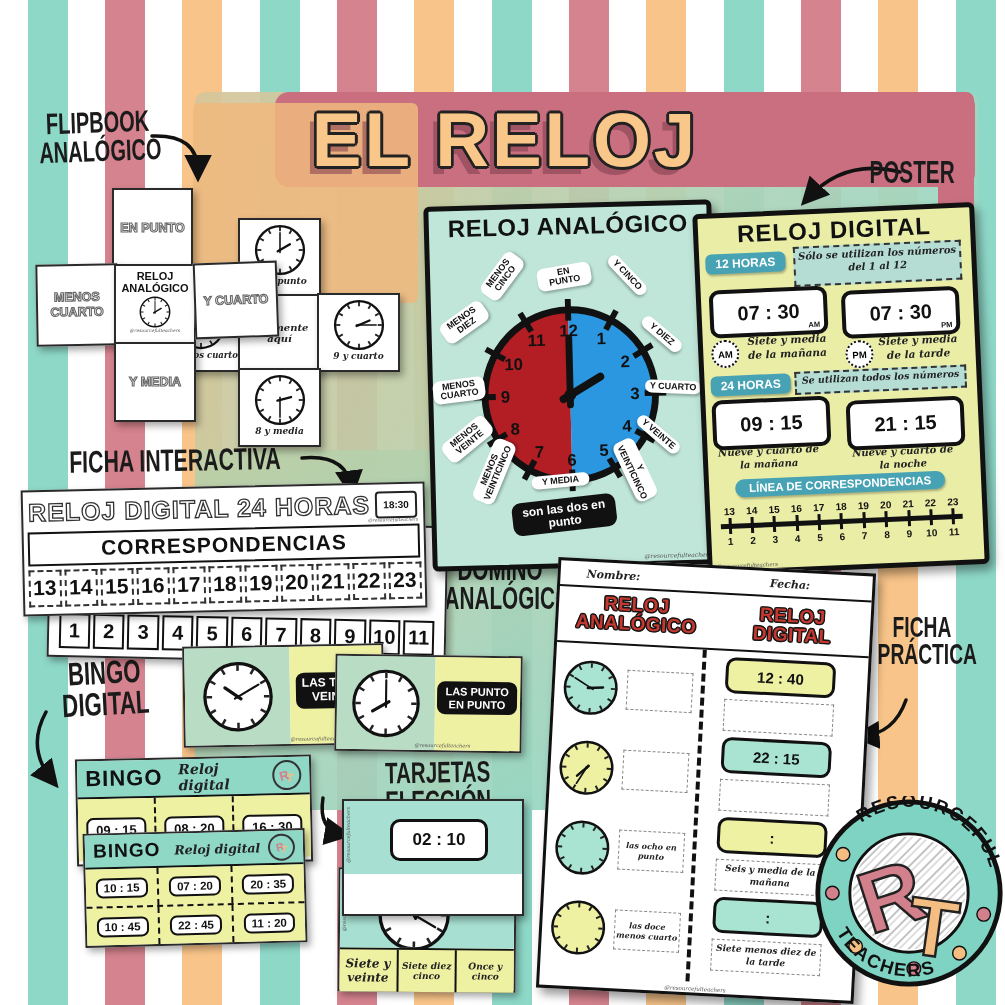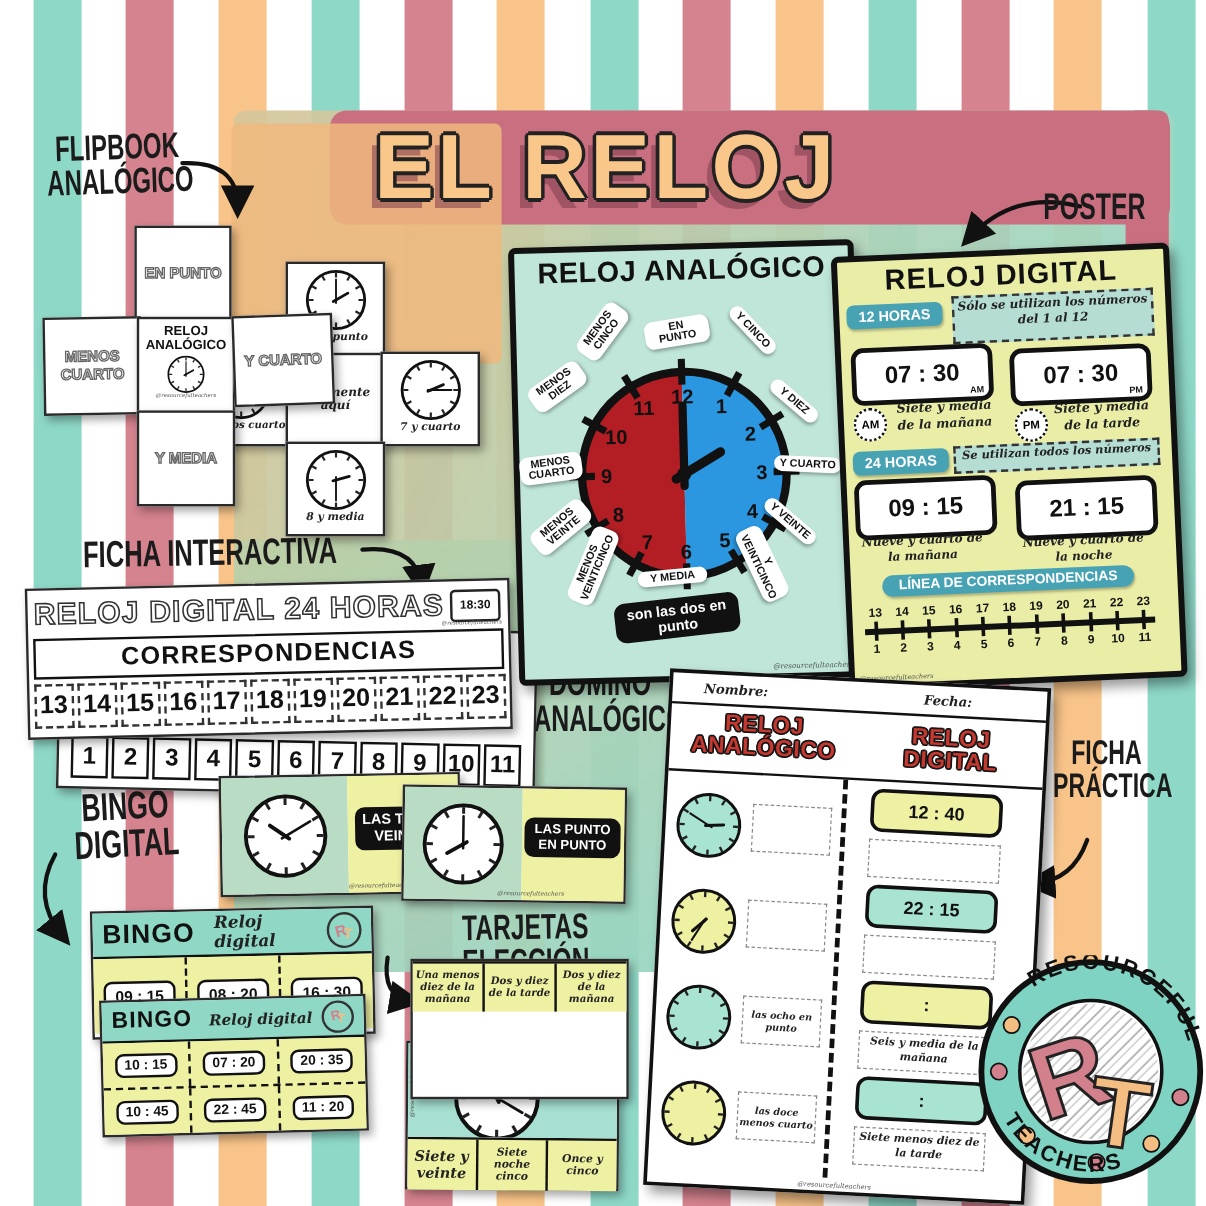--- a/index.html
+++ b/index.html
@@ -157,21 +157,21 @@
             <line x1="0" y1="-44" x2="0" y2="-36" stroke="#222" stroke-width="3.5" transform="rotate(180)"></line>
             <line x1="0" y1="-44" x2="0" y2="-36" stroke="#222" stroke-width="3.5" transform="rotate(210)"></line>
             <line x1="0" y1="-44" x2="0" y2="-36" stroke="#222" stroke-width="3.5" transform="rotate(240)"></line>
             <line x1="0" y1="-44" x2="0" y2="-36" stroke="#222" stroke-width="3.5" transform="rotate(270)"></line>
             <line x1="0" y1="-44" x2="0" y2="-36" stroke="#222" stroke-width="3.5" transform="rotate(300)"></line>
             <line x1="0" y1="-44" x2="0" y2="-36" stroke="#222" stroke-width="3.5" transform="rotate(330)"></line>
             <line x1="0" y1="5" x2="0" y2="-22" stroke="#111" stroke-width="4.5" stroke-linecap="round" transform="rotate(67)"></line>
             <line x1="0" y1="5" x2="0" y2="-33" stroke="#111" stroke-width="3" stroke-linecap="round" transform="rotate(90)"></line>
             <circle r="2.5" fill="#111"></circle>
           </svg></div>
-      <div class="script" data-name="clock-caption" style="font-size:9px;text-align:center;">7 y cuarto</div>
+      <div class="script" data-name="clock-caption" style="font-size:9px;text-align:center;">9 y cuarto</div>
     </div>
     <div class="abs card" data-name="flipbook-clock-card-bottom" style="left:238px;top:368px;width:79px;height:75px;">
       <div class="clk" data-name="clock-2-y-media" style="width:52px;height:52px;margin:4px auto 0;"><svg viewBox="-50 -50 100 100" width="100%" height="100%">
             <circle r="46" fill="#fff" stroke="#111" stroke-width="4.5"></circle>
             <line x1="0" y1="-44" x2="0" y2="-36" stroke="#222" stroke-width="3.5" transform="rotate(0)"></line>
             <line x1="0" y1="-44" x2="0" y2="-36" stroke="#222" stroke-width="3.5" transform="rotate(30)"></line>
             <line x1="0" y1="-44" x2="0" y2="-36" stroke="#222" stroke-width="3.5" transform="rotate(60)"></line>
             <line x1="0" y1="-44" x2="0" y2="-36" stroke="#222" stroke-width="3.5" transform="rotate(90)"></line>
             <line x1="0" y1="-44" x2="0" y2="-36" stroke="#222" stroke-width="3.5" transform="rotate(120)"></line>
             <line x1="0" y1="-44" x2="0" y2="-36" stroke="#222" stroke-width="3.5" transform="rotate(150)"></line>
@@ -552,29 +552,28 @@
             <line x1="0" y1="-44" x2="0" y2="-36" stroke="#222" stroke-width="3.5" transform="rotate(300)"></line>
             <line x1="0" y1="-44" x2="0" y2="-36" stroke="#222" stroke-width="3.5" transform="rotate(330)"></line>
             <line x1="0" y1="5" x2="0" y2="-22" stroke="#111" stroke-width="4.5" stroke-linecap="round" transform="rotate(335)"></line>
             <line x1="0" y1="5" x2="0" y2="-33" stroke="#111" stroke-width="3" stroke-linecap="round" transform="rotate(120)"></line>
             <circle r="2.5" fill="#111"></circle>
           </svg></div>
       <div class="abs wm" data-name="watermark" style="left:1px;top:6px;font-size:5px;writing-mode:vertical-rl;transform:rotate(180deg);">@resourcefulteachers</div>
     </div>
     <div style="height:42px;display:flex;background:#eef0a2;border-top:2px solid #111;" data-name="choice-options-row">
       <div class="optcell script" style="font-size:12px;" data-name="choice-option">Siete y veinte</div>
-      <div class="optcell script" style="font-size:9px;" data-name="choice-option">Siete noche cinco</div>
+      <div class="optcell script" style="font-size:9px;" data-name="choice-option">Siete diez cinco</div>
       <div class="optcell script" style="font-size:9px;" data-name="choice-option">Once y cinco</div>
     </div>
   </div>
   <div class="abs card" data-name="choice-card-front" style="left:342px;top:799px;width:178px;height:113px;z-index:11;">
-    <div style="height:40px;display:flex;background:#eef0a2;border-top:2px solid #111;" data-name="choice-options-row">
-      <div class="optcell script" style="font-size:8.5px;" data-name="choice-option">Una menos diez de la mañana</div>
-      <div class="optcell script" style="font-size:8.5px;" data-name="choice-option">Dos y diez de la tarde</div>
-      <div class="optcell script" style="font-size:8.5px;" data-name="choice-option">Dos y diez de la mañana</div>
+    <div style="height:73px;background:#a7e0d2;position:relative;" data-name="choice-card-display-area">
+      <div class="display" data-name="choice-digital-display" style="left:46px;top:18px;width:92px;height:36px;font-size:17px;border-width:3.5px;">02 : 10</div>
+      <div class="abs wm" data-name="watermark" style="left:1px;top:6px;font-size:5px;writing-mode:vertical-rl;transform:rotate(180deg);">@resourcefulteachers</div>
     </div>
   </div>
 
   <div class="abs" data-name="practice-worksheet" style="left:547px;top:565px;width:312px;height:425px;background:#fff;border:3px solid #111;z-index:12;
               transform:rotate(3deg);box-shadow:5px 6px 10px rgba(0,0,0,.4);">
     <div style="height:24px;border-bottom:2.5px solid #111;display:flex;align-items:center;" data-name="worksheet-header">
       <span class="script" data-name="name-label" style="font-size:11px;margin-left:26px;">Nombre:</span>
       <span class="script" data-name="date-label" style="font-size:11px;margin-left:130px;">Fecha:</span>
     </div>
     <div style="height:54px;border-bottom:2.5px solid #111;display:flex;" data-name="worksheet-column-titles">

